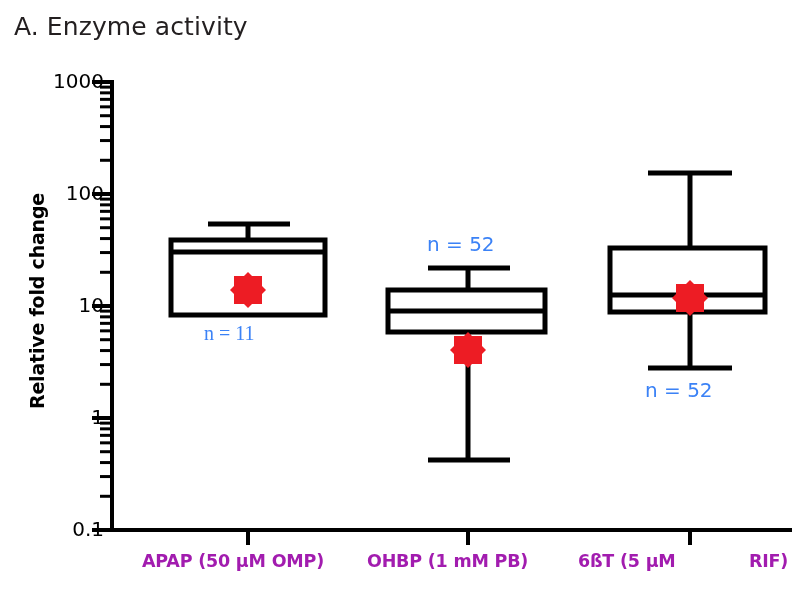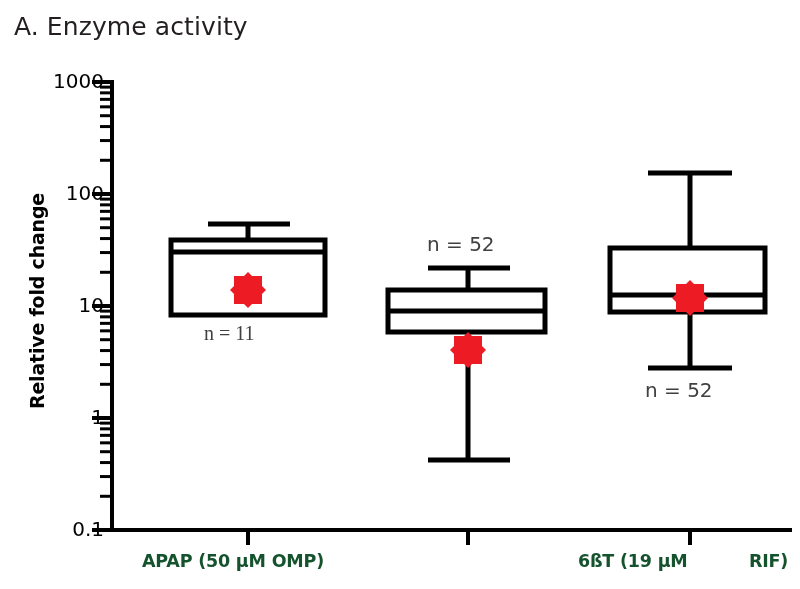--- a/index.html
+++ b/index.html
@@ -64,29 +64,29 @@
   .ytick-label {
     position: absolute;
     right: 0;
     top: -11px;
   }
   .xtick-label {
     position: absolute;
     top: 551px;
     font-size: 17.5px;
     font-weight: bold;
-    color: #14532d;
+    color: #a21caf;
     white-space: nowrap;
     letter-spacing: -0.2px;
   }
   .n-label {
     position: absolute;
     font-size: 20px;
     font-weight: 400;
-    color: #404040;
+    color: #3b82f6;
     white-space: nowrap;
   }
   svg.plot {
     position: absolute;
     left: 0;
     top: 0;
   }
 </style>
 </head>
 <body>
@@ -107,21 +107,22 @@
     <span class="ytick-label">10</span>
   </div>
   <div class="ytick-wrap" style="top:418px;">
     <span class="ytick-label">1</span>
   </div>
   <div class="ytick-wrap" style="top:530px;">
     <span class="ytick-label">0.1</span>
   </div>
 
   <div class="xtick-label" style="left:142px;">APAP (50 µM OMP)</div>
-  <div class="xtick-label" style="left:578px;">6ßT (19 µM</div>
+  <div class="xtick-label" style="left:367px;">OHBP (1 mM PB)</div>
+  <div class="xtick-label" style="left:578px;">6ßT (5 µM</div>
   <div class="xtick-label" style="left:749px;">RIF)</div>
 
   <div class="n-label" style="left:204px; top:322px;font-family:Liberation Serif, serif;">n = 11</div>
   <div class="n-label" style="left:427px; top:232px;">n = 52</div>
   <div class="n-label" style="left:645px; top:378px;">n = 52</div>
 
   <svg class="plot" width="800" height="589">
 
     <g stroke="#000" stroke-width="4" stroke-linecap="butt">
       <line x1="112" y1="80" x2="112" y2="532"></line>

